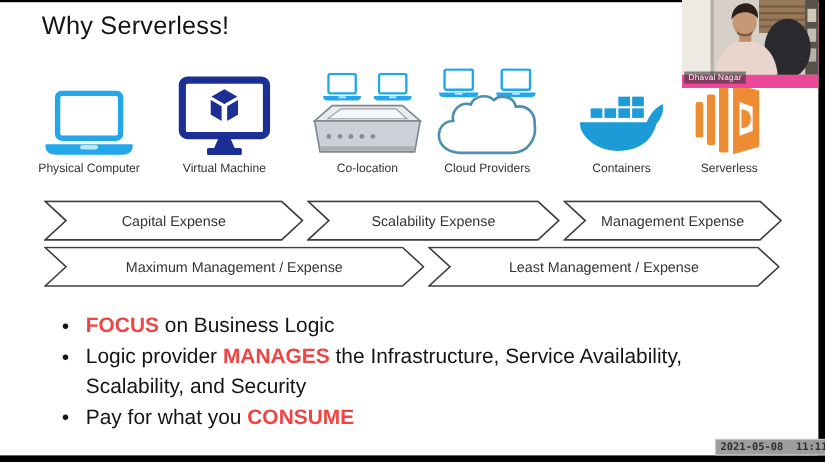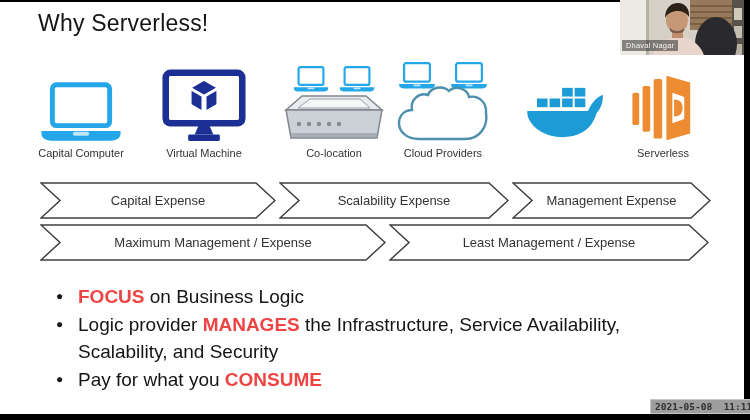--- a/index.html
+++ b/index.html
@@ -46,22 +46,22 @@
 
   
   .bullets{position:absolute;left:42px;top:283px;width:640px;font-size:19px;color:#151515;}
   .bullet-row{display:flex;line-height:27.5px;}
   .bullet-dot{width:36px;flex:0 0 36px;font-size:12px;padding-left:14px;box-sizing:border-box;}
   .bullet-text{max-width:578px;}
   .hl{color:#ef4444;font-weight:700;}
 
   
   .webcam{
-    position:absolute;left:620px;top:0;width:124px;height:55px;
-    overflow:hidden;background:#404040;
+    position:absolute;left:620px;top:0;width:124px;height:80px;
+    overflow:hidden;background:#ec4899;
   }
   .webcam svg{display:block;}
   .name-tag{
     position:absolute;left:2px;bottom:4px;
     font-size:7.5px;line-height:9px;color:#f3f3f3;
     background:rgba(45,45,45,.55);padding:1px 4px;letter-spacing:.2px;
   }
 
   
   .timestamp{
@@ -90,21 +90,21 @@
 <div class="bar bar-right"></div>
 
 <h1 class="slide-title">Why Serverless!</h1>
 
 <div class="evo-item i0">
   <div class="evo-icon">
     <svg width="88" height="60" viewBox="0 0 64 44">
         <use href="#sym-laptop"></use>
       </svg>
   </div>
-  <div class="evo-label">Capital Computer</div>
+  <div class="evo-label">Physical Computer</div>
 </div>
 
 <div class="evo-item i1">
   <div class="evo-icon">
     <svg width="84" height="73" viewBox="0 0 90 78">
       <rect x="4" y="4" width="82" height="54" rx="5" fill="#fff" stroke="#1b2f94" stroke-width="7"></rect>
       <g fill="#1b2f94" stroke="#fff" stroke-width="1.4">
         <polygon points="45,12 59,20 45,28 31,20"></polygon>
         <polygon points="31,22 43,29 43,45 31,38"></polygon>
         <polygon points="59,22 47,29 47,45 59,38"></polygon>
@@ -156,20 +156,21 @@
           <rect x="53" y="4" width="11" height="9"></rect>
         <rect x="14" y="15" width="11" height="9"></rect>
           <rect x="27" y="15" width="11" height="9"></rect>
         <rect x="40" y="15" width="11" height="9"></rect>
           <rect x="53" y="15" width="11" height="9"></rect>
         <path d="M4,28 L76,28 C76,30 75,33 73,37 C68,48 56,55 40,55 C24,55 10,47 5,35 C4,32 4,30 4,28 Z"></path>
         <path d="M66,30 C69,21 75,14 82,11 C83,20 79,28 72,33 Z"></path>
       </g>
     </svg>
   </div>
+  <div class="evo-label">Containers</div>
 </div>
 
 <div class="evo-item i5">
   <div class="evo-icon">
     <svg width="64" height="68" viewBox="0 0 72 80">
       <g fill="#ee8c33">
         <rect x="0" y="22" width="8" height="38" rx="2"></rect>
         <rect x="12" y="14" width="9" height="54" rx="2"></rect>
         <rect x="25" y="6" width="10" height="70" rx="2"></rect>
         <path fill-rule="evenodd" d="M40,2 L68,10 L68,70 L40,78 Z M47,22 L61,27 L61,53 L47,58 Z"></path>

